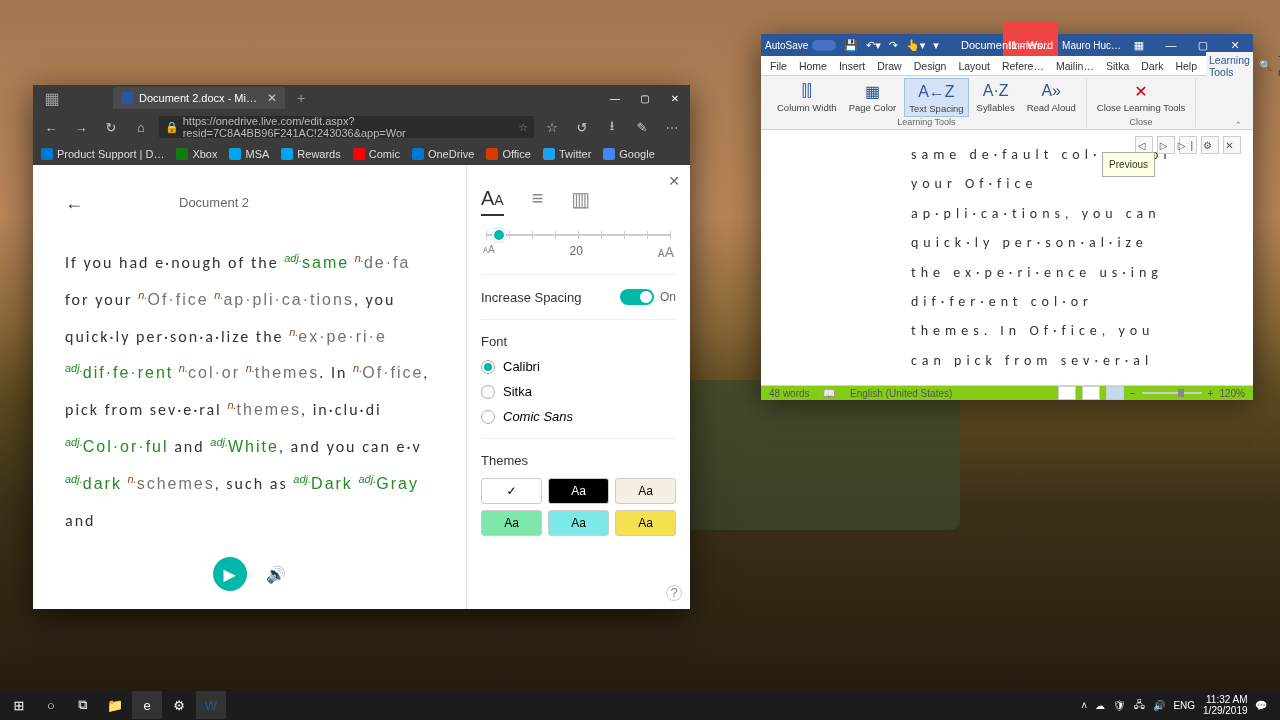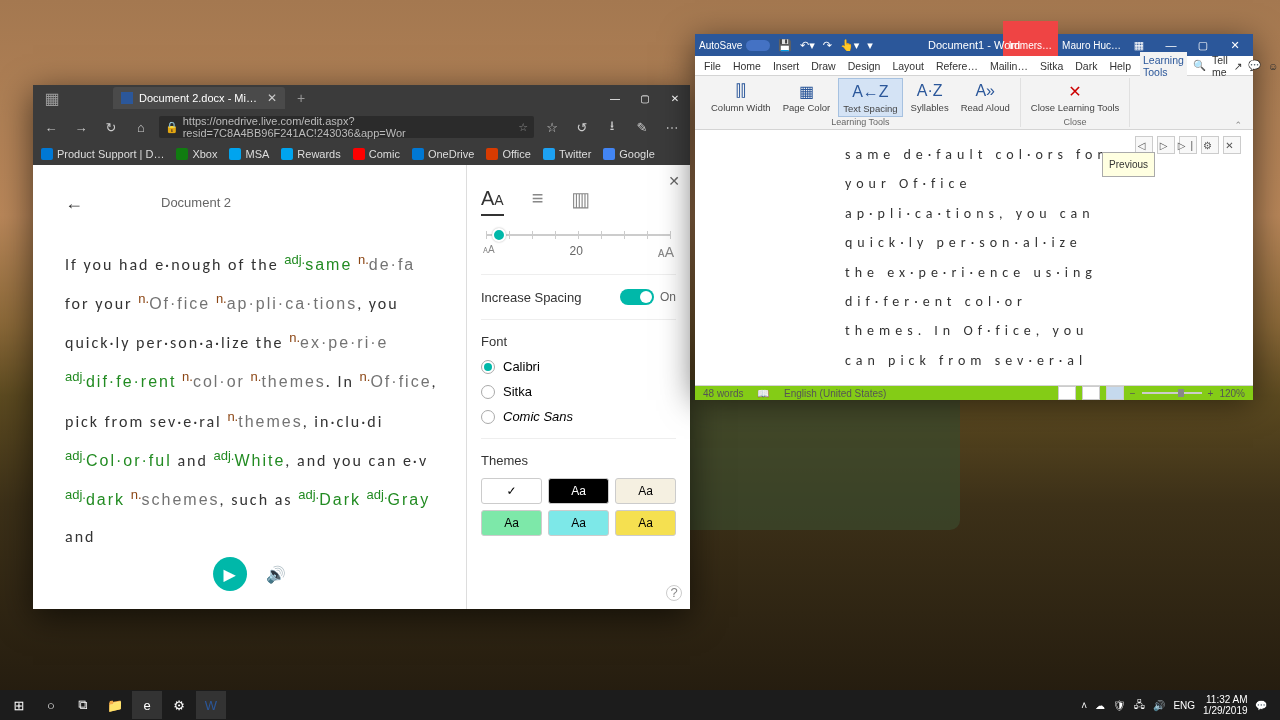--- a/index.html
+++ b/index.html
@@ -27,25 +27,25 @@
 .url-bar{flex:1;height:22px;background:#2b2b2b;border-radius:2px;display:flex;align-items:center;padding:0 6px;color:#bbb;font-size:11px;gap:4px;}
 .url-star{margin-left:auto;color:#888;}
 .bookmarks{height:22px;background:#3b3b3b;display:flex;align-items:center;padding:0 8px;gap:12px;font-size:11px;}
 .bookmark{display:flex;align-items:center;gap:4px;color:#ddd;}
 .bk-icon{width:12px;height:12px;border-radius:2px;}
 
 
 .reader{flex:1;display:flex;position:relative;background:#fff;}
 .reader-main{flex:1;padding:24px 16px 16px 32px;position:relative;overflow:hidden;}
 .back-arrow{position:absolute;top:28px;left:32px;font-size:18px;color:#333;}
-.doc-title{position:absolute;top:30px;left:128px;font-size:13px;color:#666;}
+.doc-title{position:absolute;top:30px;left:146px;font-size:13px;color:#666;}
 .reader-text{margin-top:56px;font-size:16px;line-height:2.3;letter-spacing:2px;color:#333;font-family:Calibri,sans-serif;}
 .reader-text .adj{color:#228b22;}
 .reader-text .n{color:#737373;}
-.reader-text .sup{font-size:13px;vertical-align:super;color:#666;letter-spacing:0;}
+.reader-text .sup{font-size:11px;vertical-align:super;color:#666;letter-spacing:0;font-style:italic;}
 .reader-text .adj-sup{color:#228b22;}
 .reader-text .n-sup{color:#8b4513;}
 .play-controls{position:absolute;bottom:18px;left:50%;transform:translateX(-50%);display:flex;gap:20px;align-items:center;}
 .play-btn{width:34px;height:34px;background:#00b8a9;border-radius:50%;display:flex;align-items:center;justify-content:center;color:#fff;}
 .settings-btn{font-size:16px;color:#666;}
 
 
 .reader-panel{width:224px;border-left:1px solid #ddd;padding:12px 14px;position:relative;overflow-y:auto;}
 .panel-close{position:absolute;top:8px;right:10px;font-size:14px;color:#666;}
 .panel-tabs{display:flex;gap:28px;margin-top:10px;margin-bottom:18px;}
@@ -68,21 +68,21 @@
 .toggle-text{font-size:12px;color:#666;}
 .section-title{font-size:13px;color:#333;margin-bottom:10px;}
 .font-option{display:flex;align-items:center;gap:8px;margin-bottom:10px;font-size:13px;}
 .radio{width:14px;height:14px;border:1px solid #aaa;border-radius:50%;display:flex;align-items:center;justify-content:center;}
 .radio.checked::after{content:'';width:8px;height:8px;background:#00b8a9;border-radius:50%;}
 .themes-grid{display:grid;grid-template-columns:repeat(3,1fr);gap:6px;}
 .theme-swatch{height:26px;border:1px solid #ccc;border-radius:3px;display:flex;align-items:center;justify-content:center;font-size:12px;}
 .help-icon{position:absolute;bottom:8px;right:8px;font-size:13px;color:#888;border:1px solid #ccc;border-radius:50%;width:16px;height:16px;text-align:center;line-height:14px;}
 
 
-.word{position:absolute;right:27px;top:34px;width:558px;height:358px;background:#fff;box-shadow:0 8px 32px rgba(0,0,0,0.6);display:flex;flex-direction:column;}
+.word{position:absolute;right:27px;top:34px;width:492px;height:358px;background:#fff;box-shadow:0 8px 32px rgba(0,0,0,0.6);display:flex;flex-direction:column;}
 .word-title{height:22px;background:#2b579a;display:flex;align-items:center;color:#fff;font-size:11px;padding:0 4px;}
 .autosave{display:flex;align-items:center;gap:4px;font-size:10px;}
 .autosave-toggle{width:24px;height:11px;background:#4472C4;border-radius:6px;position:relative;}
 .qat{display:flex;gap:8px;margin-left:8px;font-size:11px;}
 .word-docname{position:absolute;left:50%;transform:translateX(-50%);font-size:11px;}
 .word-right{margin-left:auto;display:flex;align-items:center;gap:4px;}
 .word-tag{background:#ef4444;padding:19px 6px;font-size:10px;margin-left:8px;}
 .word-user{font-size:10px;}
 .word-winbtn{width:28px;text-align:center;}
 .word-ribbon-tabs{height:20px;background:#fff;display:flex;align-items:center;padding:0 6px;gap:6px;font-size:10.5px;color:#333;border-bottom:1px solid #d4d4d4;}

